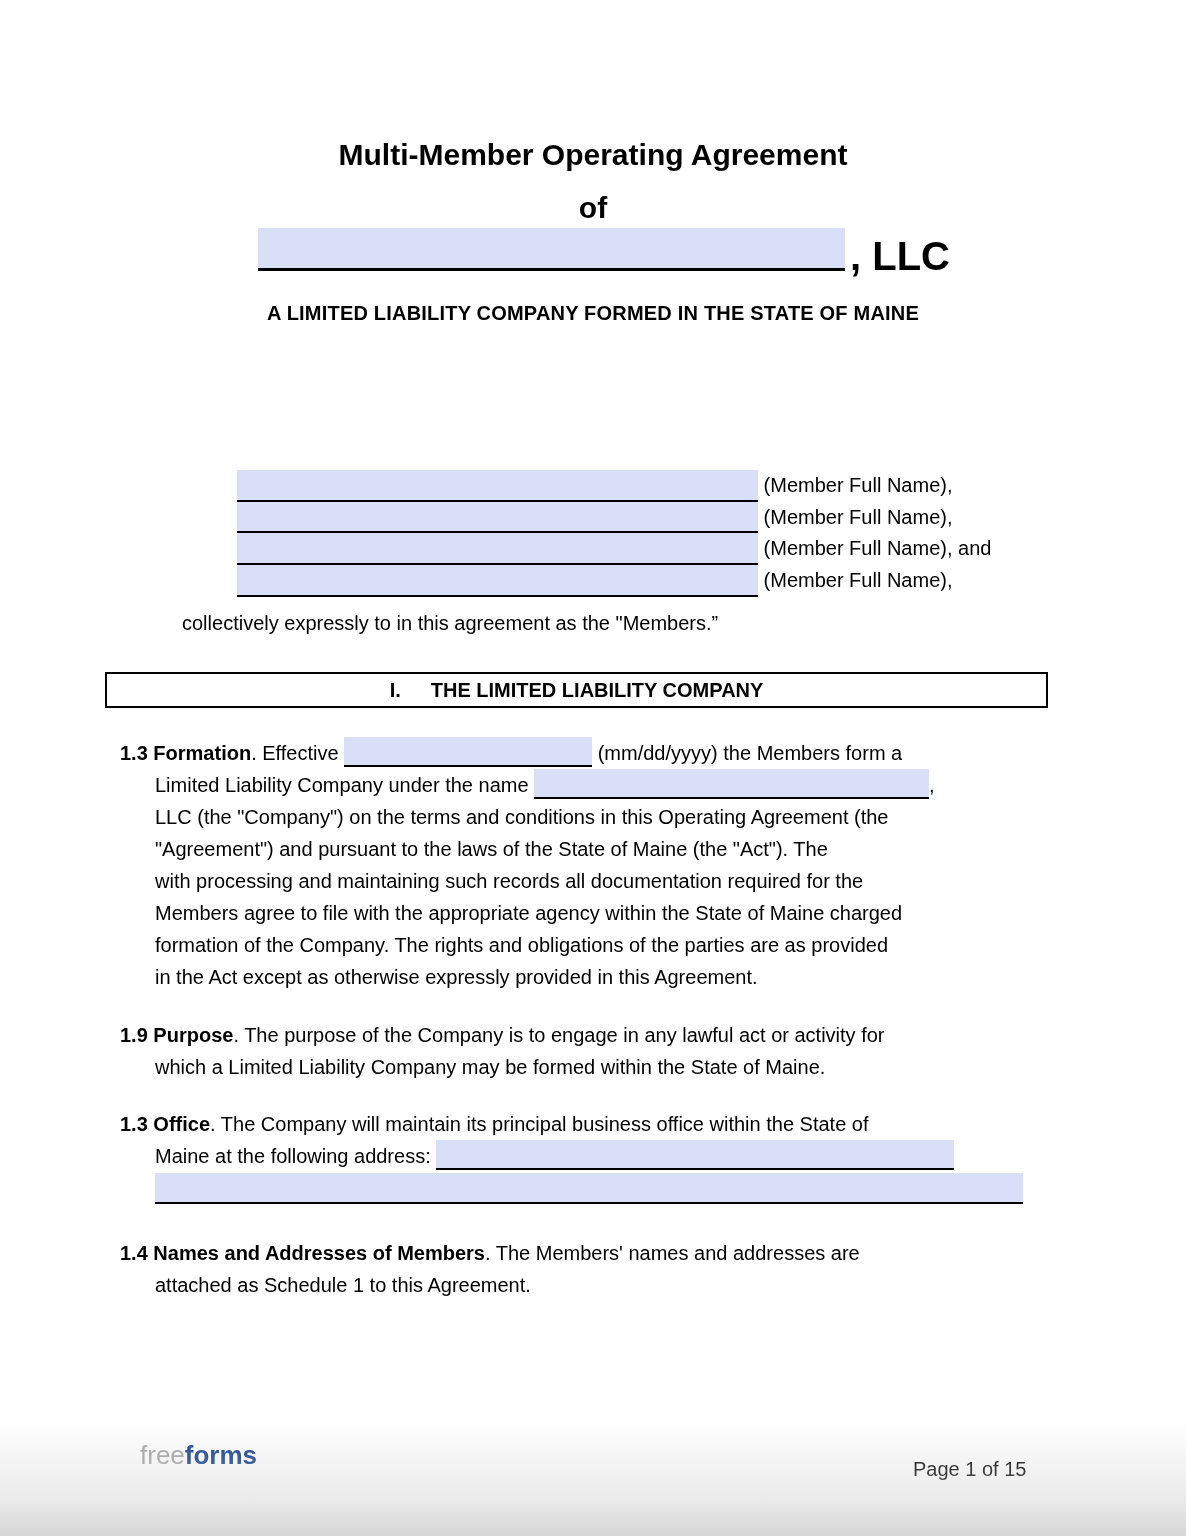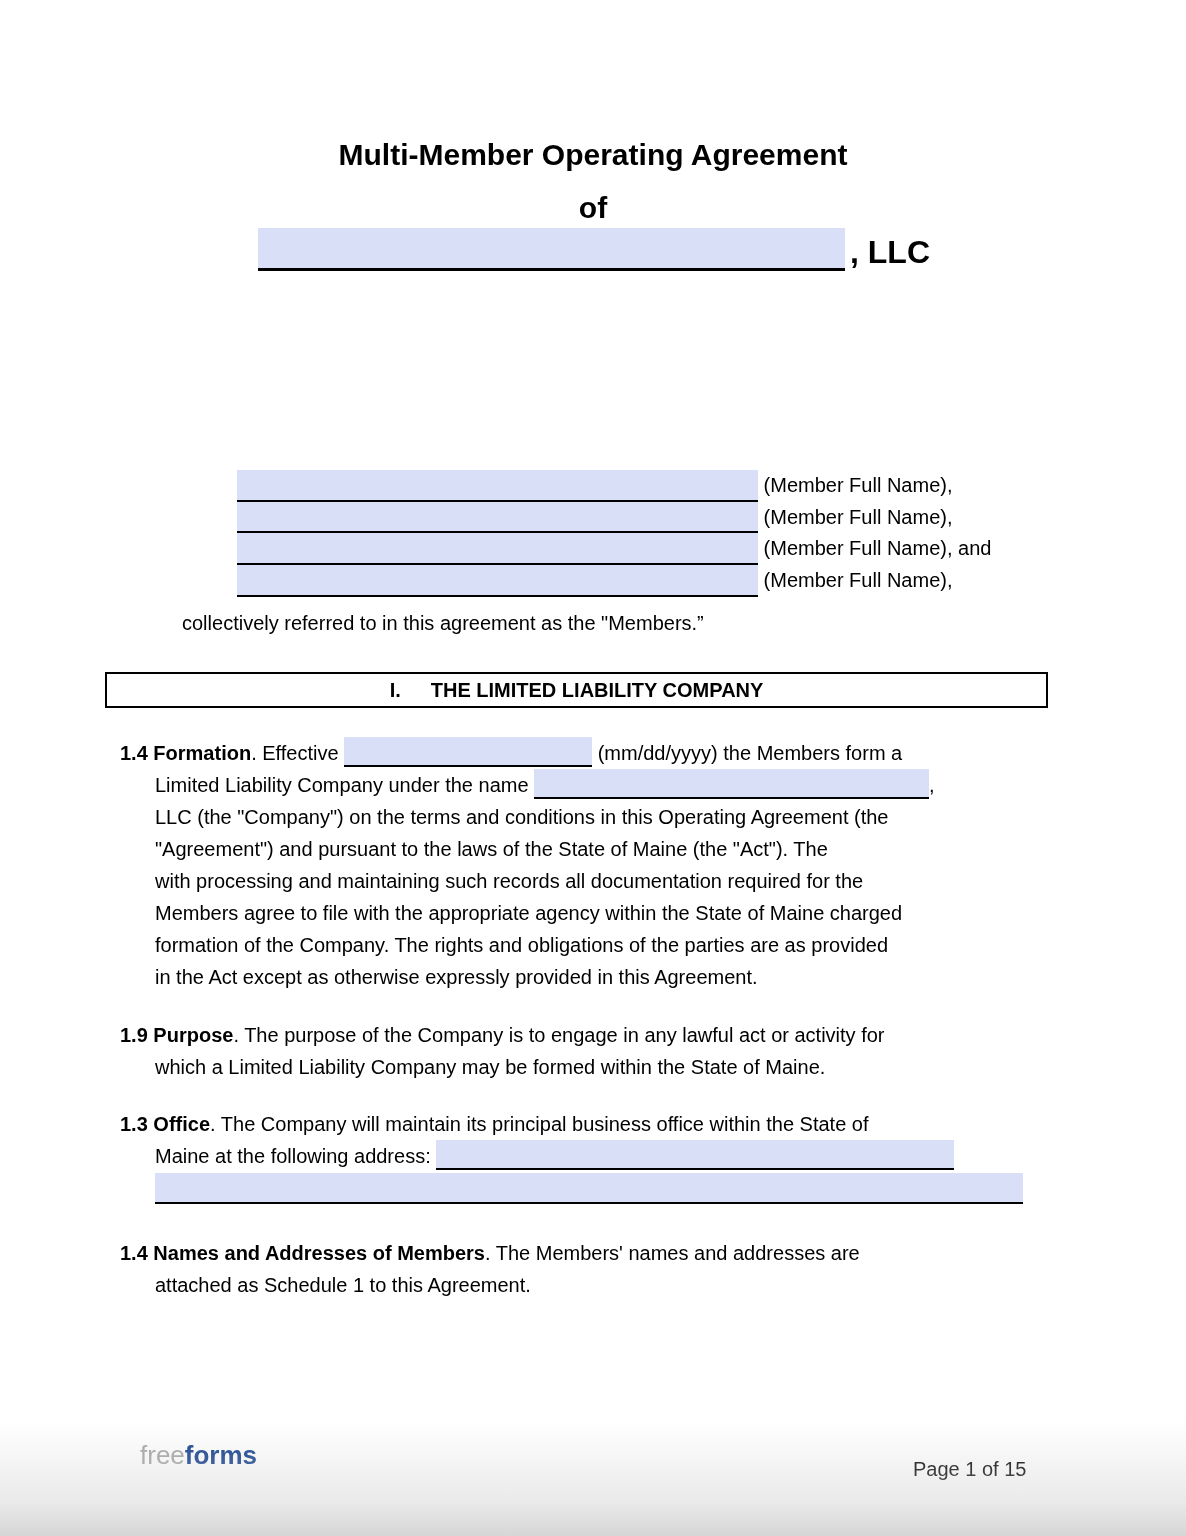--- a/index.html
+++ b/index.html
@@ -28,21 +28,21 @@
     height:30px;
     vertical-align:-7px;
   }
   .blank.row{height:31px;vertical-align:bottom;}
   #company-blank{
     position:absolute;left:258px;top:228px;width:587px;height:43px;
     background:var(--field-fill);
     border-bottom:3px solid var(--field-underline);
     box-sizing:border-box;
   }
-  #company-suffix{left:850px;top:234px;font-size:32px;font-weight:bold;}
+  #company-suffix{left:850px;top:234px;font-size:40px;font-weight:bold;}
   .members{line-height:31.7px;font-size:20px;margin-top:24px;}
   .members .blank{height:31.7px;vertical-align:bottom;}
   .hang{padding-left:35px;}
   .hang .line:first-child{margin-left:-35px;}
   .article-box{
     left:105px;top:672px;width:943px;height:36px;
     border:2px solid #000;box-sizing:border-box;
     display:flex;justify-content:center;align-items:center;gap:30px;
     font-size:20px;font-weight:bold;
   }
@@ -61,38 +61,39 @@
 <div class="page">
 
   <div class="abs center t-main" style="top:190px">of</div>
 
   <div class="abs center t-main" style="top:137px">Multi-Member Operating Agreement</div>
 
   <div id="company-blank"></div>
 
   <div class="abs" id="company-suffix">, LLC</div>
 
+  <div class="abs center t-sub" style="top:300px">A LIMITED LIABILITY COMPANY FORMED IN THE STATE OF MAINE</div>
 
 
   <div class="abs members" style="left:237px;top:446px">
       <div class="line"><span class="blank" style="width: 521px;"></span> (Member Full Name),</div>
       <div class="line"><span class="blank" style="width: 521px;"></span> (Member Full Name),</div>
       <div class="line"><span class="blank" style="width: 521px;"></span> (Member Full Name), and</div>
       <div class="line"><span class="blank" style="width: 521px;"></span> (Member Full Name),</div>
     </div>
 
-  <div class="abs body-text" style="left:182px;top:607px">collectively referred to in this agreement as the "Members.”</div>
+  <div class="abs body-text" style="left:182px;top:607px">collectively expressly to in this agreement as the "Members.”</div>
 
   <div class="abs article-box">
     <span>I.</span>
     <span>THE LIMITED LIABILITY COMPANY</span>
   </div>
 
   <div class="abs body-text hang" style="left:120px;top:737px">
-      <div class="line"><b>1.4 Formation</b>. Effective <span class="blank" style="width: 248px;"></span> (mm/dd/yyyy) the Members form a</div>
+      <div class="line"><b>1.3 Formation</b>. Effective <span class="blank" style="width: 248px;"></span> (mm/dd/yyyy) the Members form a</div>
       <div class="line">Limited Liability Company under the name <span class="blank" style="width: 395px;"></span>,</div>
       <div class="line">LLC (the "Company") on the terms and conditions in this Operating Agreement (the</div>
       <div class="line">"Agreement") and pursuant to the laws of the State of Maine (the "Act"). The</div>
       <div class="line">with processing and maintaining such records all documentation required for the</div>
       <div class="line">Members agree to file with the appropriate agency within the State of Maine charged</div>
       <div class="line">formation of the Company. The rights and obligations of the parties are as provided</div>
       <div class="line">in the Act except as otherwise expressly provided in this Agreement.</div>
     </div>
 
   <div class="abs body-text hang" style="left:120px;top:1019px">

